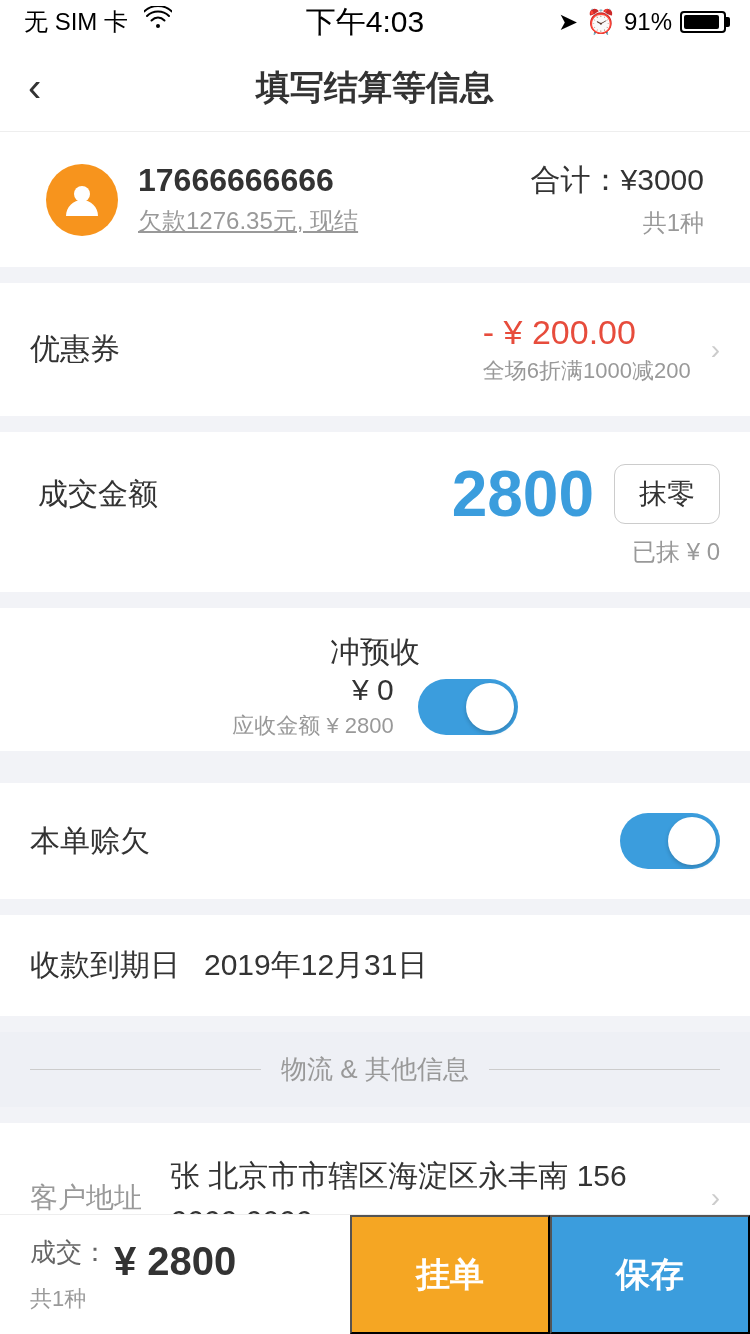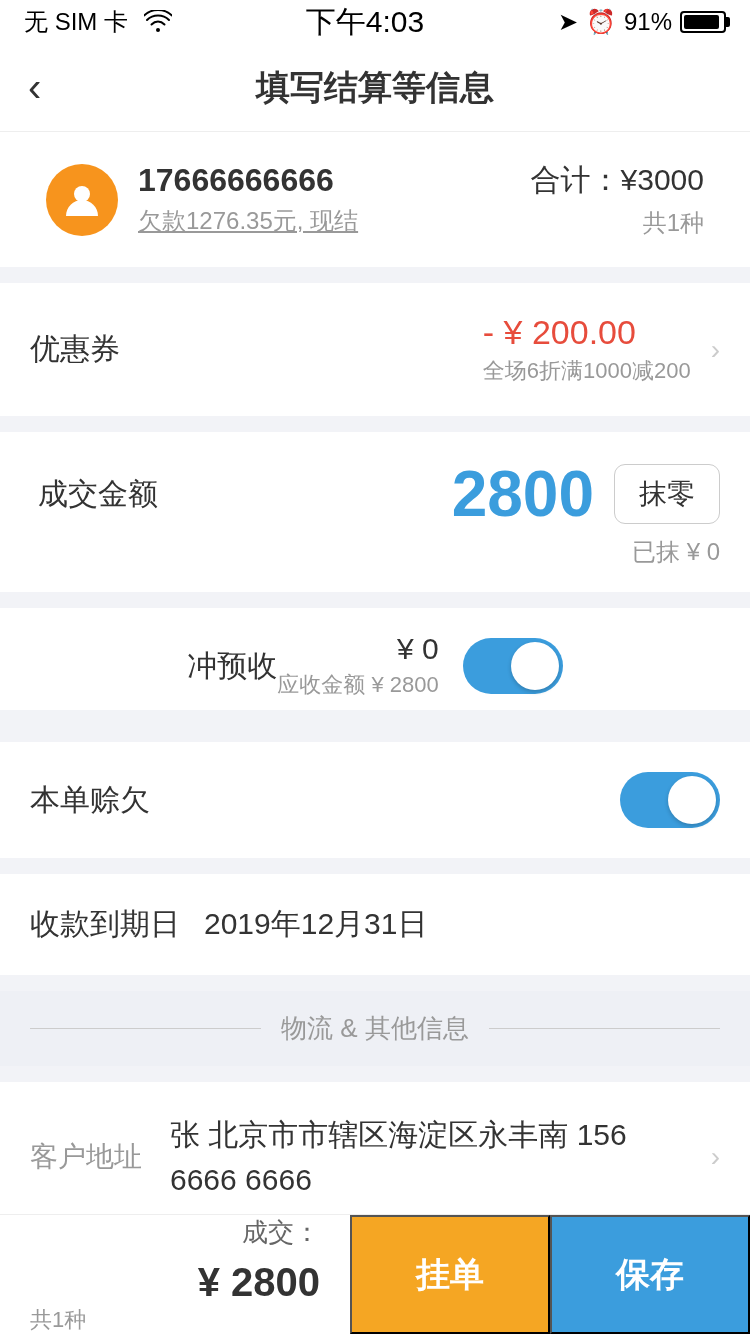--- a/index.html
+++ b/index.html
@@ -19,21 +19,21 @@
       height: 44px;
       background: #fff;
       display: flex;
       align-items: center;
       justify-content: space-between;
       padding: 0 24px;
       font-size: 24px;
       font-weight: 500;
       color: #000;
     }
-    .status-left { display: flex; align-items: flex-end; gap: 16px; }
+    .status-left { display: flex; align-items: flex-start; gap: 16px; }
     .status-center { font-size: 30px; font-weight: 400; }
     .status-right { display: flex; align-items: center; gap: 8px; font-size: 24px; }
     .battery-icon {
       width: 46px; height: 22px; border: 2px solid #000; border-radius: 4px; position: relative;
       display: inline-flex; align-items: center; padding: 2px;
     }
     .battery-icon::after {
       content: ''; position: absolute; right: -6px; top: 50%; transform: translateY(-50%);
       width: 4px; height: 10px; background: #000; border-radius: 0 2px 2px 0;
     }
@@ -205,22 +205,23 @@
 
     
     .prepay-section {
       background: #fff;
       margin-bottom: 16px;
       padding: 0 30px;
     }
     .prepay-row {
       display: flex;
       align-items: center;
-      justify-content: center;
+      justify-content: flex-end;
       padding: 24px 0 10px 0;
+      flex-direction: column;
     }
     .prepay-right {
       display: flex;
       align-items: center;
       gap: 24px;
     }
     .prepay-amount {
       text-align: right;
     }
     .prepay-amount .main {
@@ -483,21 +484,21 @@
   <div class="address-section card">
     <span class="address-label">客户地址</span>
     <span class="address-text">张 北京市市辖区海淀区永丰南 156 6666 6666</span>
     <span class="chevron">›</span>
   </div>
 
 </div>
 
 <div class="bottom-bar">
   <div class="bottom-info">
-    <div style="display:flex;align-items:flex-end;gap:6px;flex-direction:column;">
+    <div style="display:flex;align-items:flex-start;gap:6px;">
       <span class="bottom-label">成交：</span>
       <span class="bottom-amount">¥ 2800</span>
     </div>
     <div class="bottom-count">共1种</div>
   </div>
   <button class="bottom-btn btn-hold">挂单</button>
   <button class="bottom-btn btn-save">保存</button>
 </div>
 
 </body></html>

